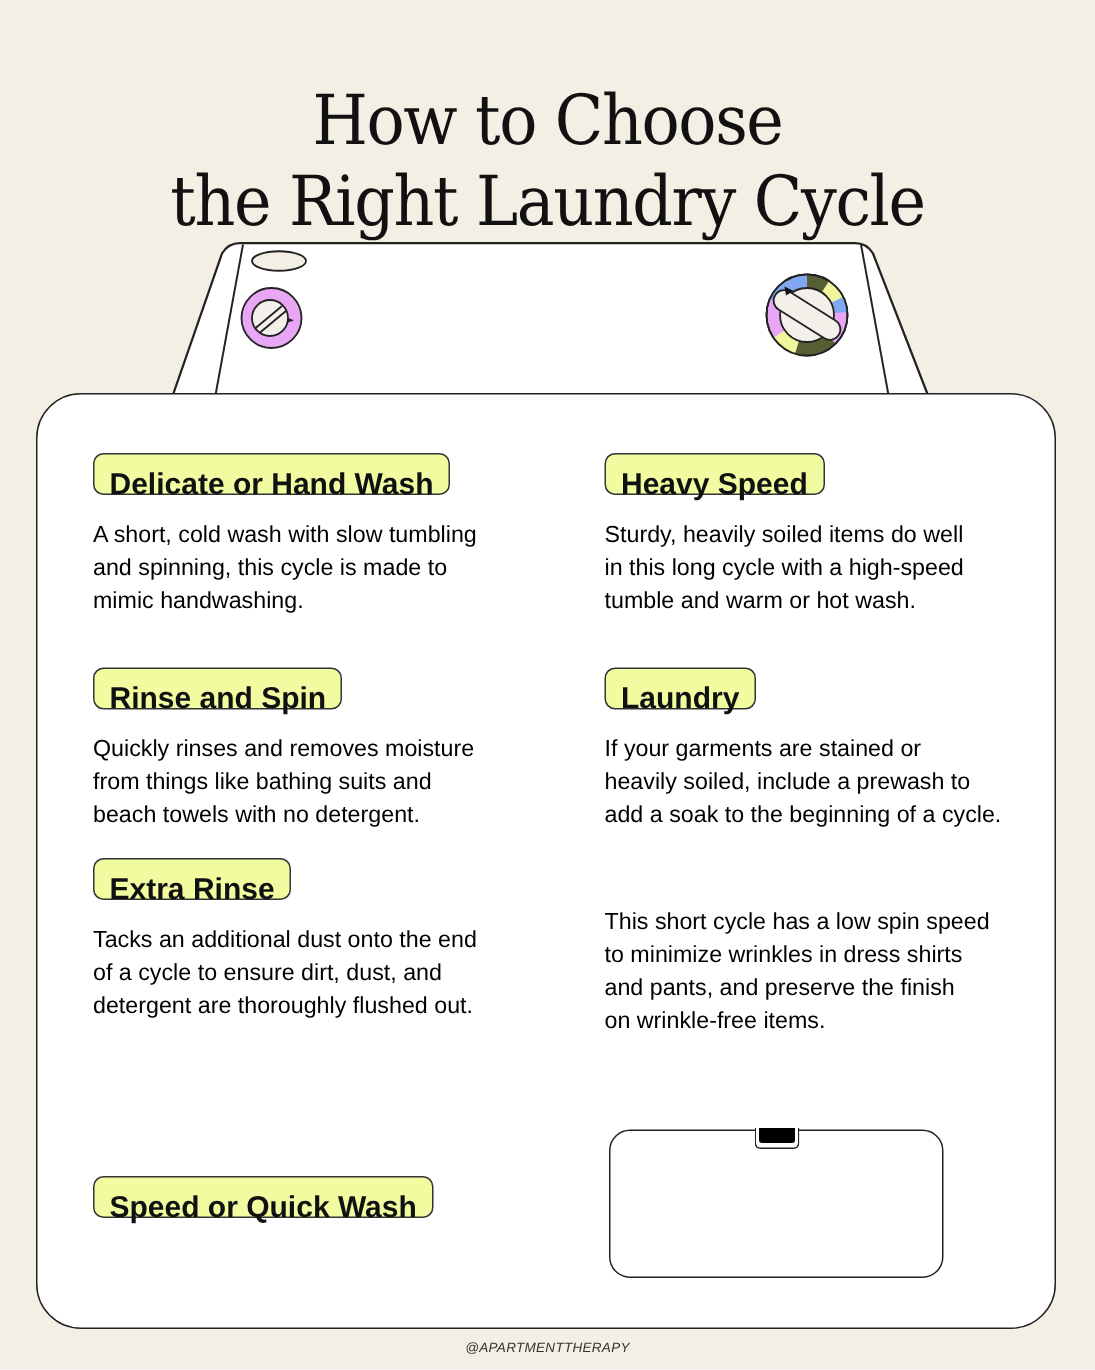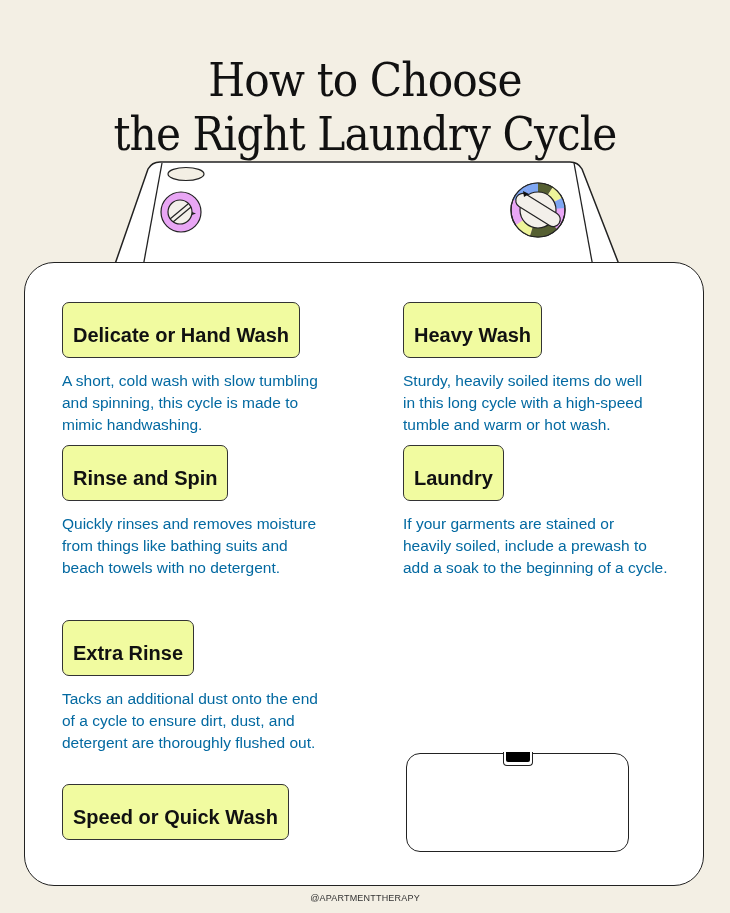--- a/index.html
+++ b/index.html
@@ -28,30 +28,30 @@
       border: 1.5px solid #222;
       border-radius: 30px;
       box-sizing: border-box;
     }
     .cycle { position: absolute; }
     .pill {
       display: inline-block;
       background: #f1fba0;
       border: 1.3px solid #333;
       border-radius: 7px;
-      padding: 12px 10px;
-      height: 56px; line-height: 40px;
+      padding: 0 10px;
+      height: 28px; line-height: 40px;
       font-size: 20px; font-weight: bold;
       color: #111;
       box-sizing: border-box;
     }
     .desc {
       margin-top: 12px;
       font-size: 15.5px; line-height: 22px;
-      color: #0369a1;
+      color: #000000;
       white-space: pre-line;
     }
     .drawer {
       position: absolute; left: 406px; top: 753px;
       width: 223px; height: 99px;
       border: 1.5px solid #222; border-radius: 14px;
       box-sizing: border-box; background: #fff;
     }
     .drawer-handle {
       position: absolute; left: 96px; top: -2px;
@@ -59,21 +59,21 @@
       border: 1.3px solid #222; border-top: none;
       border-radius: 0 0 4px 4px; background: #fff;
       box-sizing: border-box;
     }
     .drawer-handle::after {
       content: ""; position: absolute; left: 2px; top: 0; right: 2px; bottom: 3px;
       background: #000; border-radius: 0 0 2px 2px;
     }
     .credit {
       position: absolute; left: 0; top: 893px; width: 730px;
-      text-align: center; font-size: 9px; letter-spacing: 0.2px; color: #333;
+      text-align: center; font-size: 9px; letter-spacing: 0.2px; color: #333; font-style: italic;
     }
   </style>
 </head>
 <body>
 
 <h1 class="title">
   <span class="line">How to Choose</span>
   <span class="line">the Right Laundry Cycle</span>
 </h1>
 
@@ -121,45 +121,49 @@
 mimic handwashing.</div>
 </div>
 
 <div class="cycle" style="left:62px; top:445px;">
   <div class="pill">Rinse and Spin</div>
   <div class="desc">Quickly rinses and removes moisture
 from things like bathing suits and
 beach towels with no detergent.</div>
 </div>
 
-<div class="cycle" style="left:62px; top:620px;">
+<div class="cycle" style="left:62px; top:572px;">
   <div class="pill">Extra Rinse</div>
   <div class="desc">Tacks an additional dust onto the end
 of a cycle to ensure dirt, dust, and
 detergent are thoroughly flushed out.</div>
 </div>
 
 <div class="cycle" style="left:62px; top:736px;margin-top:48px;">
   <div class="pill">Speed or Quick Wash</div>
 </div>
 
 <div class="cycle" style="left:403px; top:302px;">
-  <div class="pill">Heavy Wash</div>
+  <div class="pill">Heavy Speed</div>
   <div class="desc">Sturdy, heavily soiled items do well
 in this long cycle with a high-speed
 tumble and warm or hot wash.</div>
 </div>
 
 <div class="cycle" style="left:403px; top:445px;">
   <div class="pill">Laundry</div>
   <div class="desc">If your garments are stained or
 heavily soiled, include a prewash to
 add a soak to the beginning of a cycle.</div>
 </div>
 
 <div class="cycle" style="left:403px; top:592px;">
+  <div class="desc">This short cycle has a low spin speed
+to minimize wrinkles in dress shirts
+and pants, and preserve the finish
+on wrinkle-free items.</div>
 </div>
 
 <div class="drawer">
   <div class="drawer-handle"></div>
 </div>
 
 <div class="credit">@APARTMENTTHERAPY</div>
 
 </body></html>

